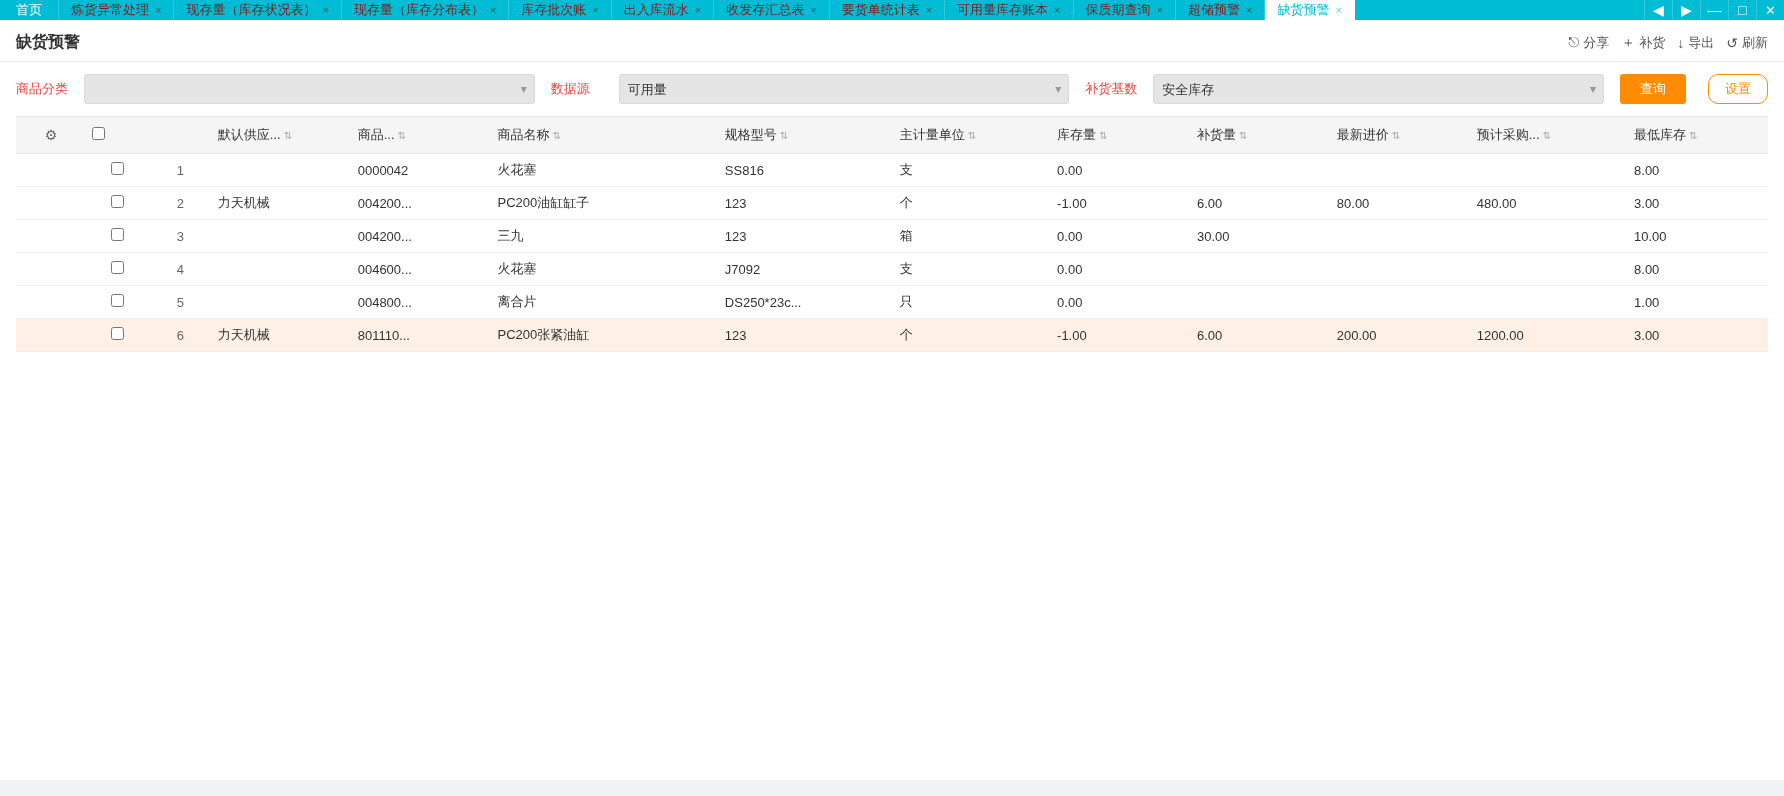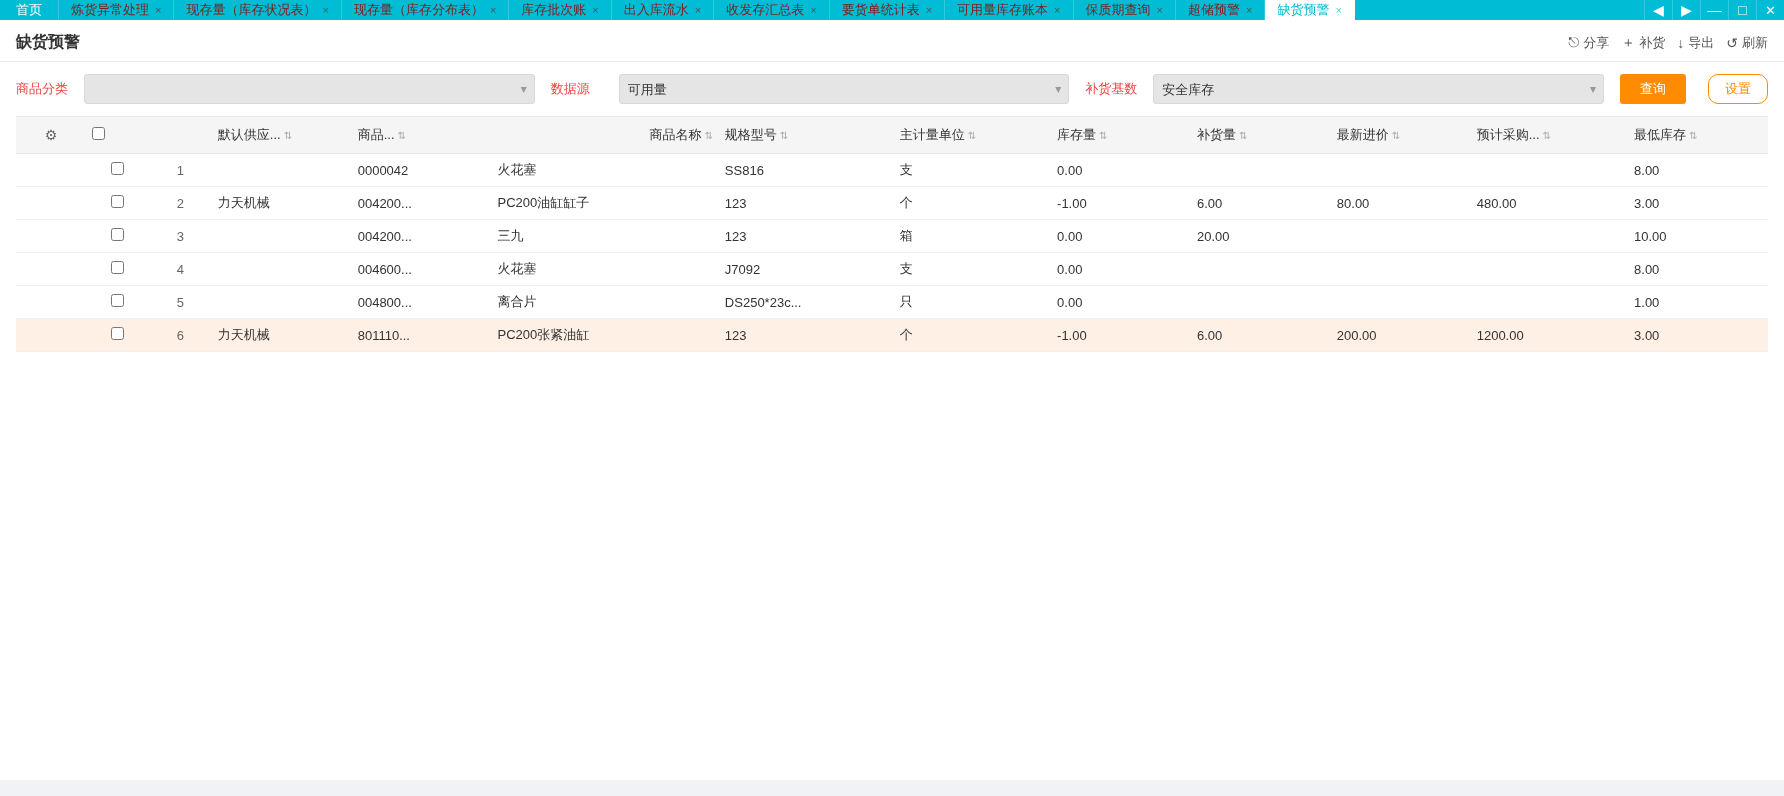--- a/index.html
+++ b/index.html
@@ -333,21 +333,21 @@
             <div class="gear-icon-cell">
               <button class="gear-btn">⚙</button>
             </div>
           </th>
           <th style="width:36px;">
             <input type="checkbox" style="">
           </th>
           <th style="width:36px;"></th>
           <th style="width:80px;">默认供应...<span class="sort-icon">⇅</span></th>
           <th style="width:80px;">商品...<span class="sort-icon">⇅</span></th>
-          <th style="width:130px;text-align:right;">商品名称<span class="sort-icon">⇅</span></th>
+          <th style="width:130px;">商品名称<span class="sort-icon">⇅</span></th>
           <th style="width:100px;margin-top:8px;">规格型号<span class="sort-icon">⇅</span></th>
           <th style="width:90px;">主计量单位<span class="sort-icon">⇅</span></th>
           <th style="width:80px;">库存量<span class="sort-icon">⇅</span></th>
           <th style="width:80px;">补货量<span class="sort-icon">⇅</span></th>
           <th style="width:80px;">最新进价<span class="sort-icon">⇅</span></th>
           <th style="width:90px;">预计采购...<span class="sort-icon">⇅</span></th>
           <th style="width:80px;">最低库存<span class="sort-icon">⇅</span></th>
         </tr>
       </thead>
       <tbody id="table-body">
@@ -384,21 +384,21 @@
           <tr>
             <td></td>
             <td class="checkbox-cell"><input type="checkbox" style=""></td>
             <td class="row-num">3</td>
             <td></td>
             <td>004200...</td>
             <td>三九</td>
             <td>123</td>
             <td>箱</td>
             <td>0.00</td>
-            <td>20.00</td>
+            <td>30.00</td>
             <td></td>
             <td></td>
             <td>10.00</td>
           </tr>
           <tr>
             <td></td>
             <td class="checkbox-cell"><input type="checkbox" style=""></td>
             <td class="row-num">4</td>
             <td></td>
             <td>004600...</td>

